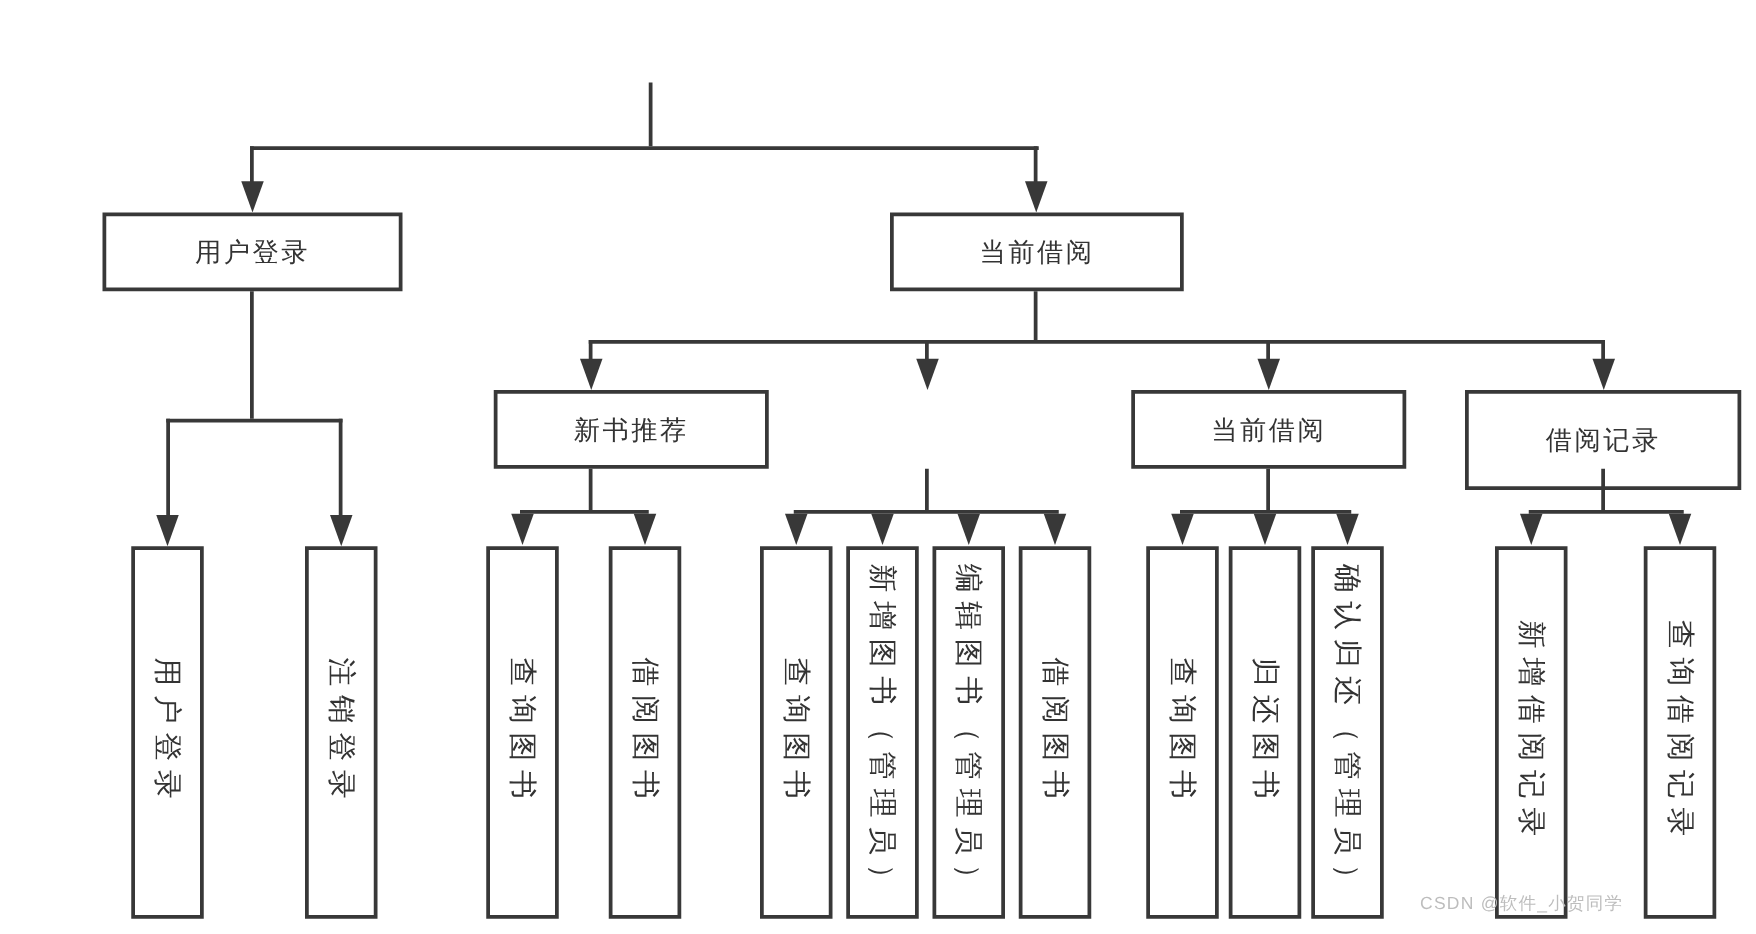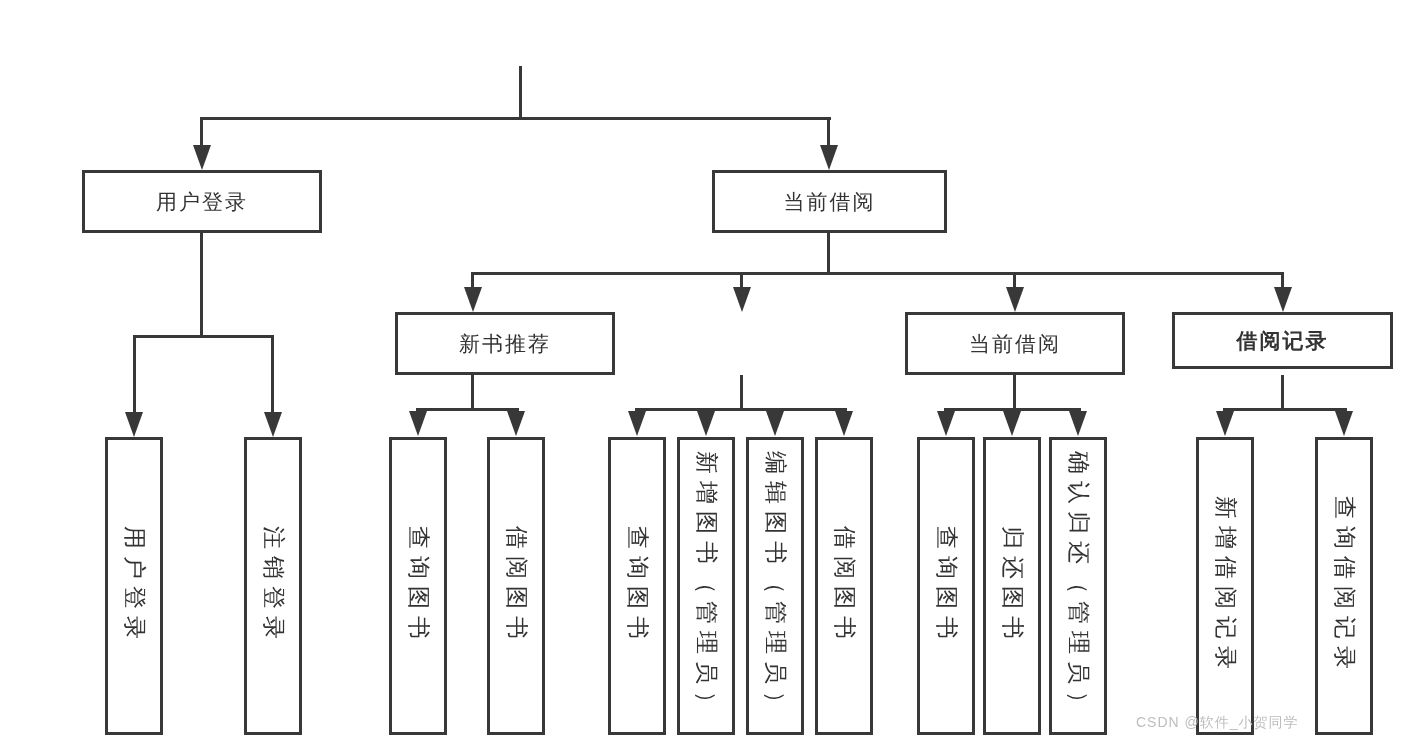--- a/index.html
+++ b/index.html
@@ -84,21 +84,21 @@
   <div class="arrow" style="left:733px;top:287px;"></div>
   <div class="arrow" style="left:1006px;top:287px;"></div>
   <div class="arrow" style="left:1274px;top:287px;"></div>
 
   <div class="node" style="left:363px;top:312px;width:220px;height:63px;margin-left:32px;">
     <span class="hlbl">新书推荐</span>
   </div>
   <div class="node" style="left:905px;top:312px;width:220px;height:63px;">
     <span class="hlbl">当前借阅</span>
   </div>
-  <div class="node" style="left:1172px;top:312px;width:221px;height:57px;font-weight:bold;">
+  <div class="node" style="left:1172px;top:312px;width:221px;height:80px;">
     <span class="hlbl">借阅记录</span>
   </div>
 
   <div class="vl" style="left:471px;top:375px;height:33px;"></div>
   <div class="hl" style="left:416px;top:408px;width:103px;"></div>
   <div class="arrow" style="left:409px;top:411px;"></div>
   <div class="arrow" style="left:507px;top:411px;"></div>
 
   <div class="vl" style="left:740px;top:375px;height:33px;"></div>
   <div class="hl" style="left:635px;top:408px;width:212px;"></div>

